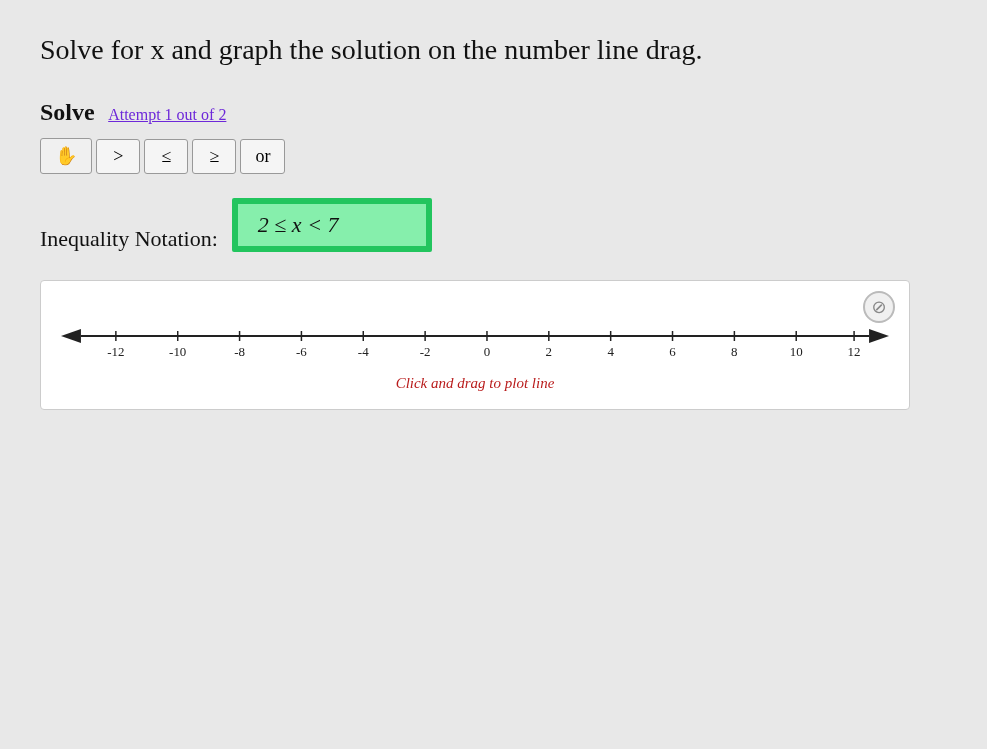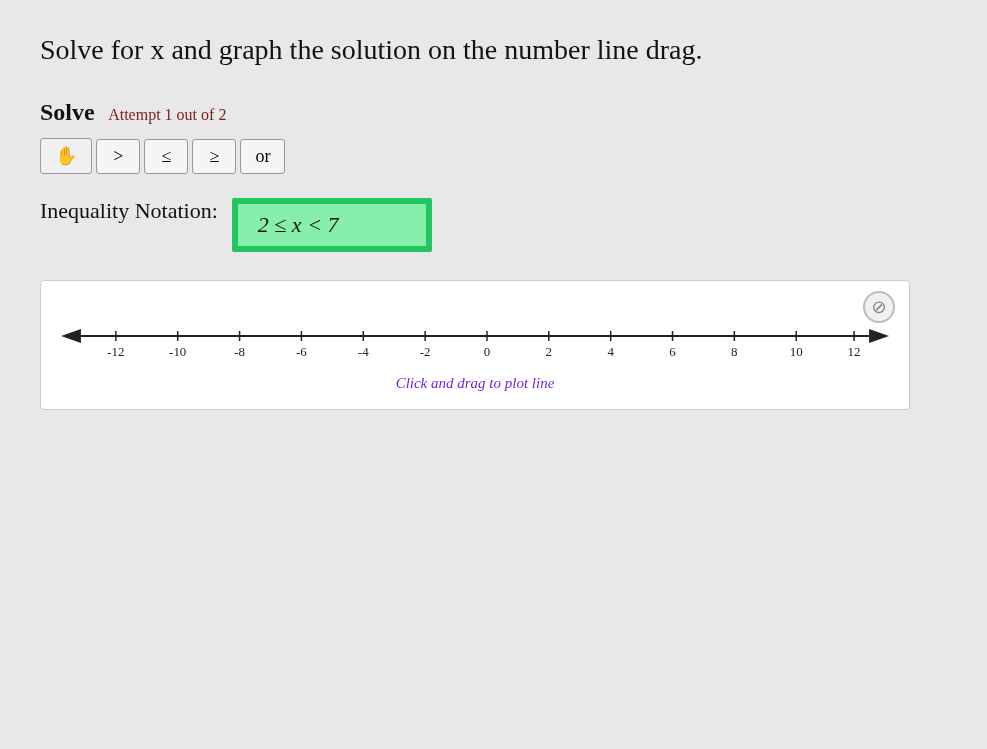--- a/index.html
+++ b/index.html
@@ -47,21 +47,22 @@
     .answer-header strong {
       font-weight: bold;
       font-size: 24px;
     }
 
     .answer-header .attempt {
       font-size: 16px;
       font-weight: normal;
       font-style: normal;
       margin-left: 8px;
-      color: #7f1d1d;
+      color: #6d28d9;
+      text-decoration: underline;
     }
 
     .symbol-buttons {
       display: flex;
       align-items: center;
       gap: 4px;
       margin-bottom: 24px;
     }
 
     .sym-btn {
@@ -75,21 +76,21 @@
       text-align: center;
       font-family: Georgia, serif;
     }
 
     .sym-btn.active, .sym-btn:first-child {
       background: #f0f0f0;
     }
 
     .inequality-notation-row {
       display: flex;
-      align-items: flex-start;
+      align-items: flex-end;
       font-size: 22px;
       margin-bottom: 28px;
       gap: 14px;
     }
 
     .inequality-label {
       font-size: 22px;
     }
 
     .inequality-input-box {
@@ -130,21 +131,21 @@
     }
 
     .number-line-svg {
       width: 100%;
       height: 70px;
     }
 
     .click-drag-label {
       text-align: center;
       font-size: 15px;
-      color: #6d28d9;
+      color: #b91c1c;
       margin-top: 4px;
       font-style: italic;
     }
 
     .clear-btn {
       position: absolute;
       top: 10px;
       right: 14px;
       width: 32px;
       height: 32px;

